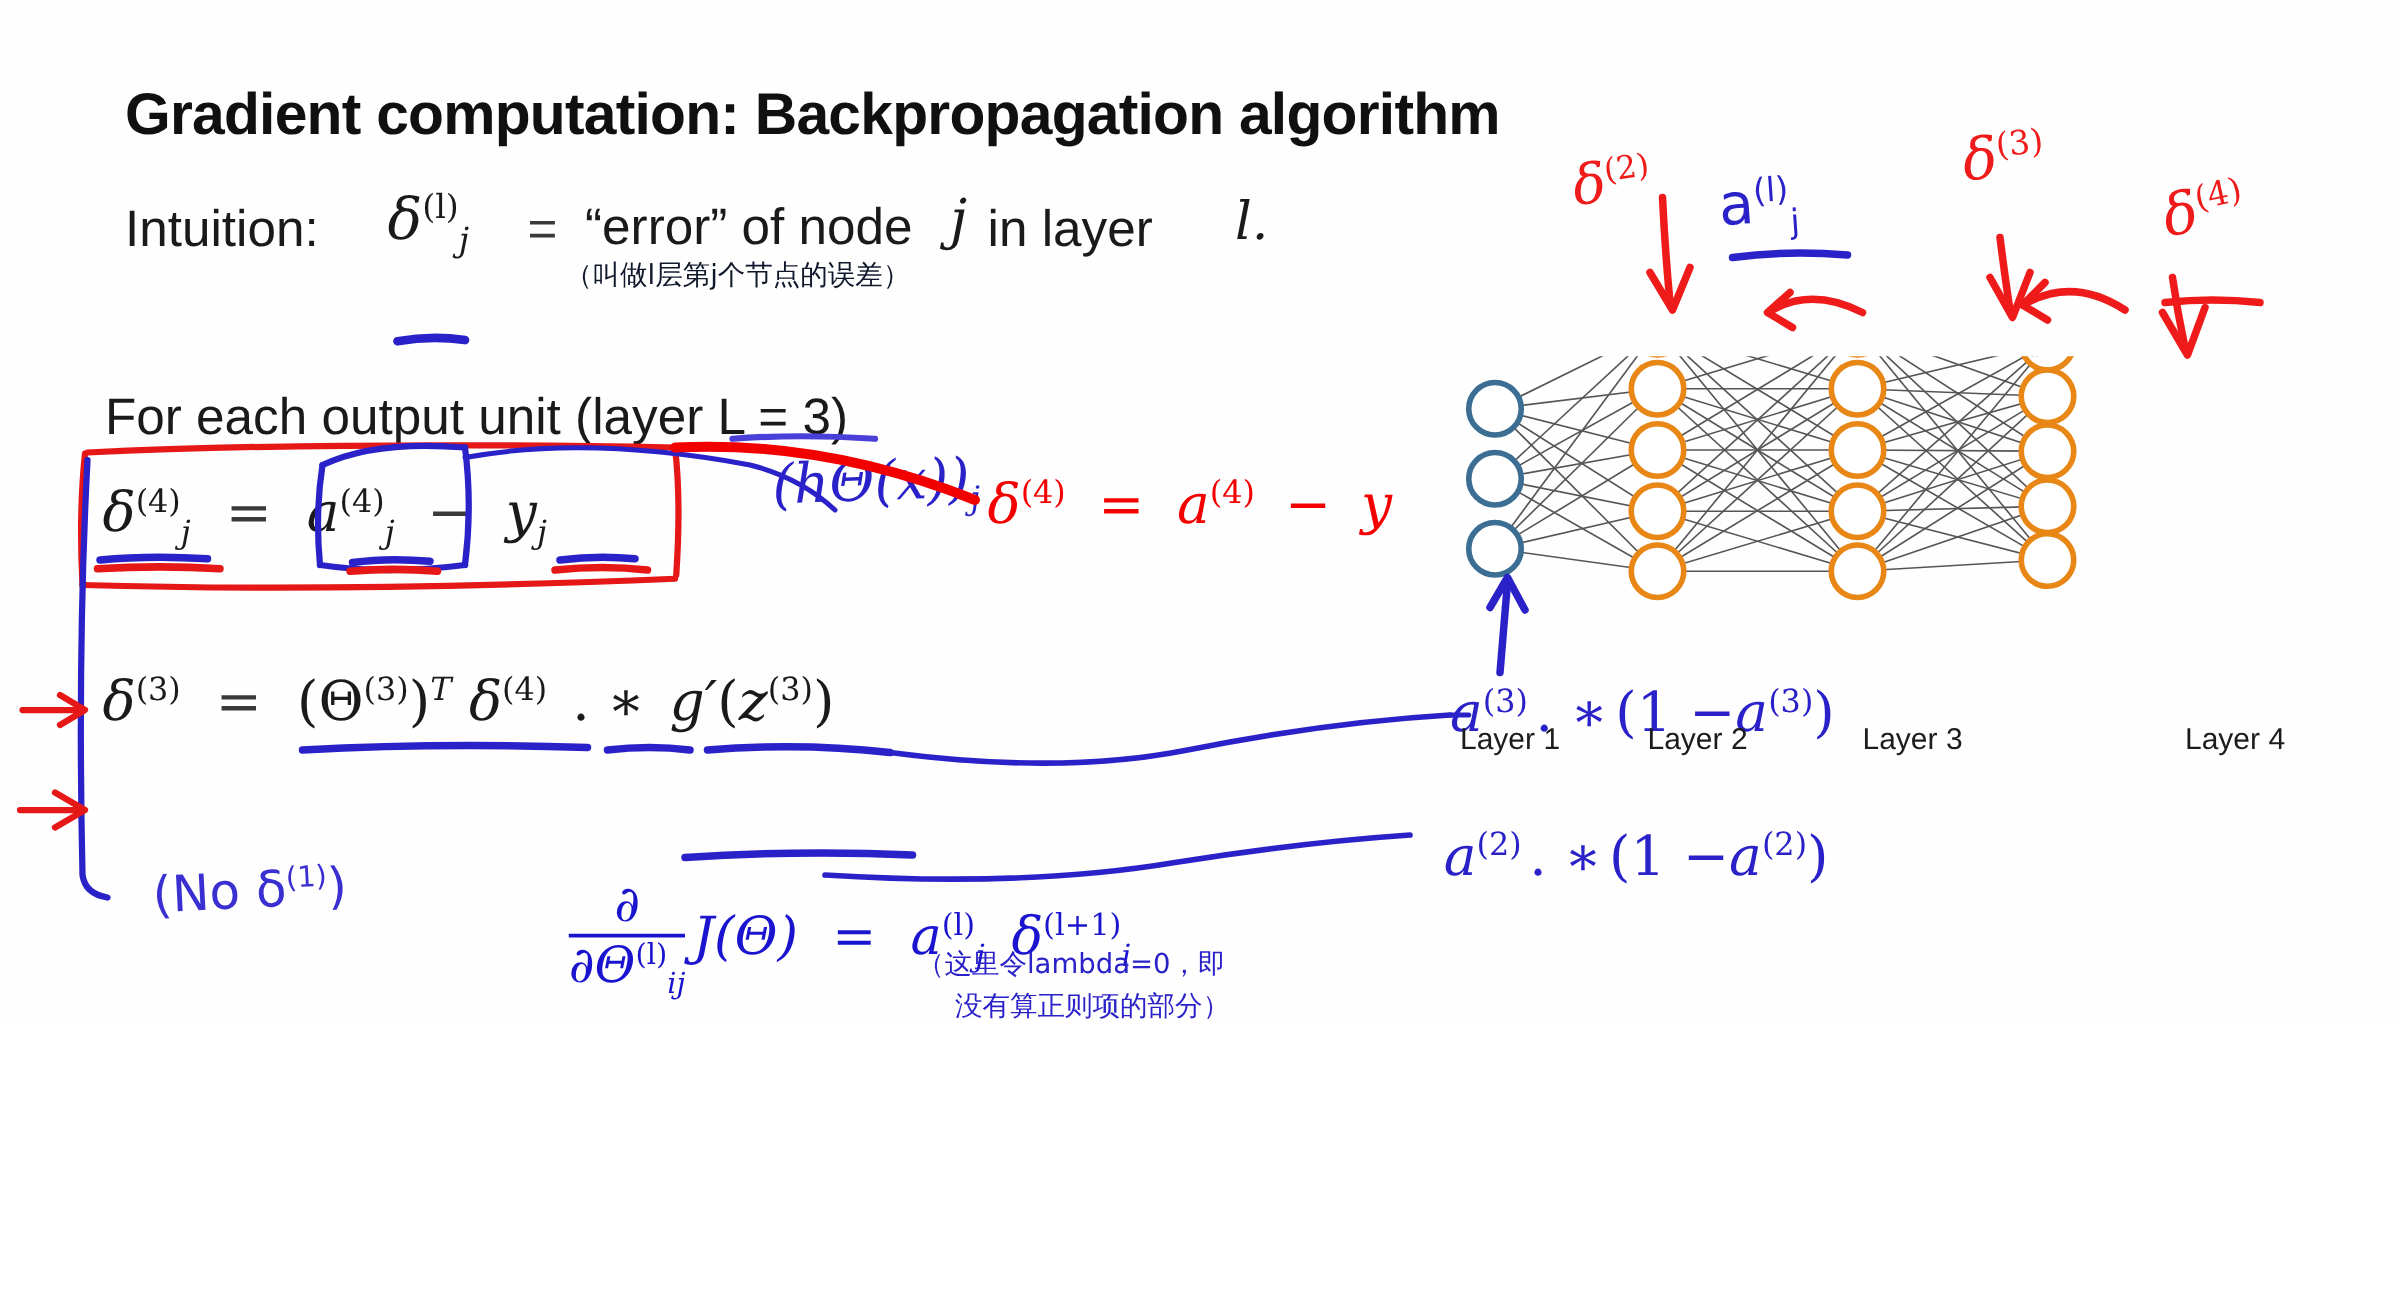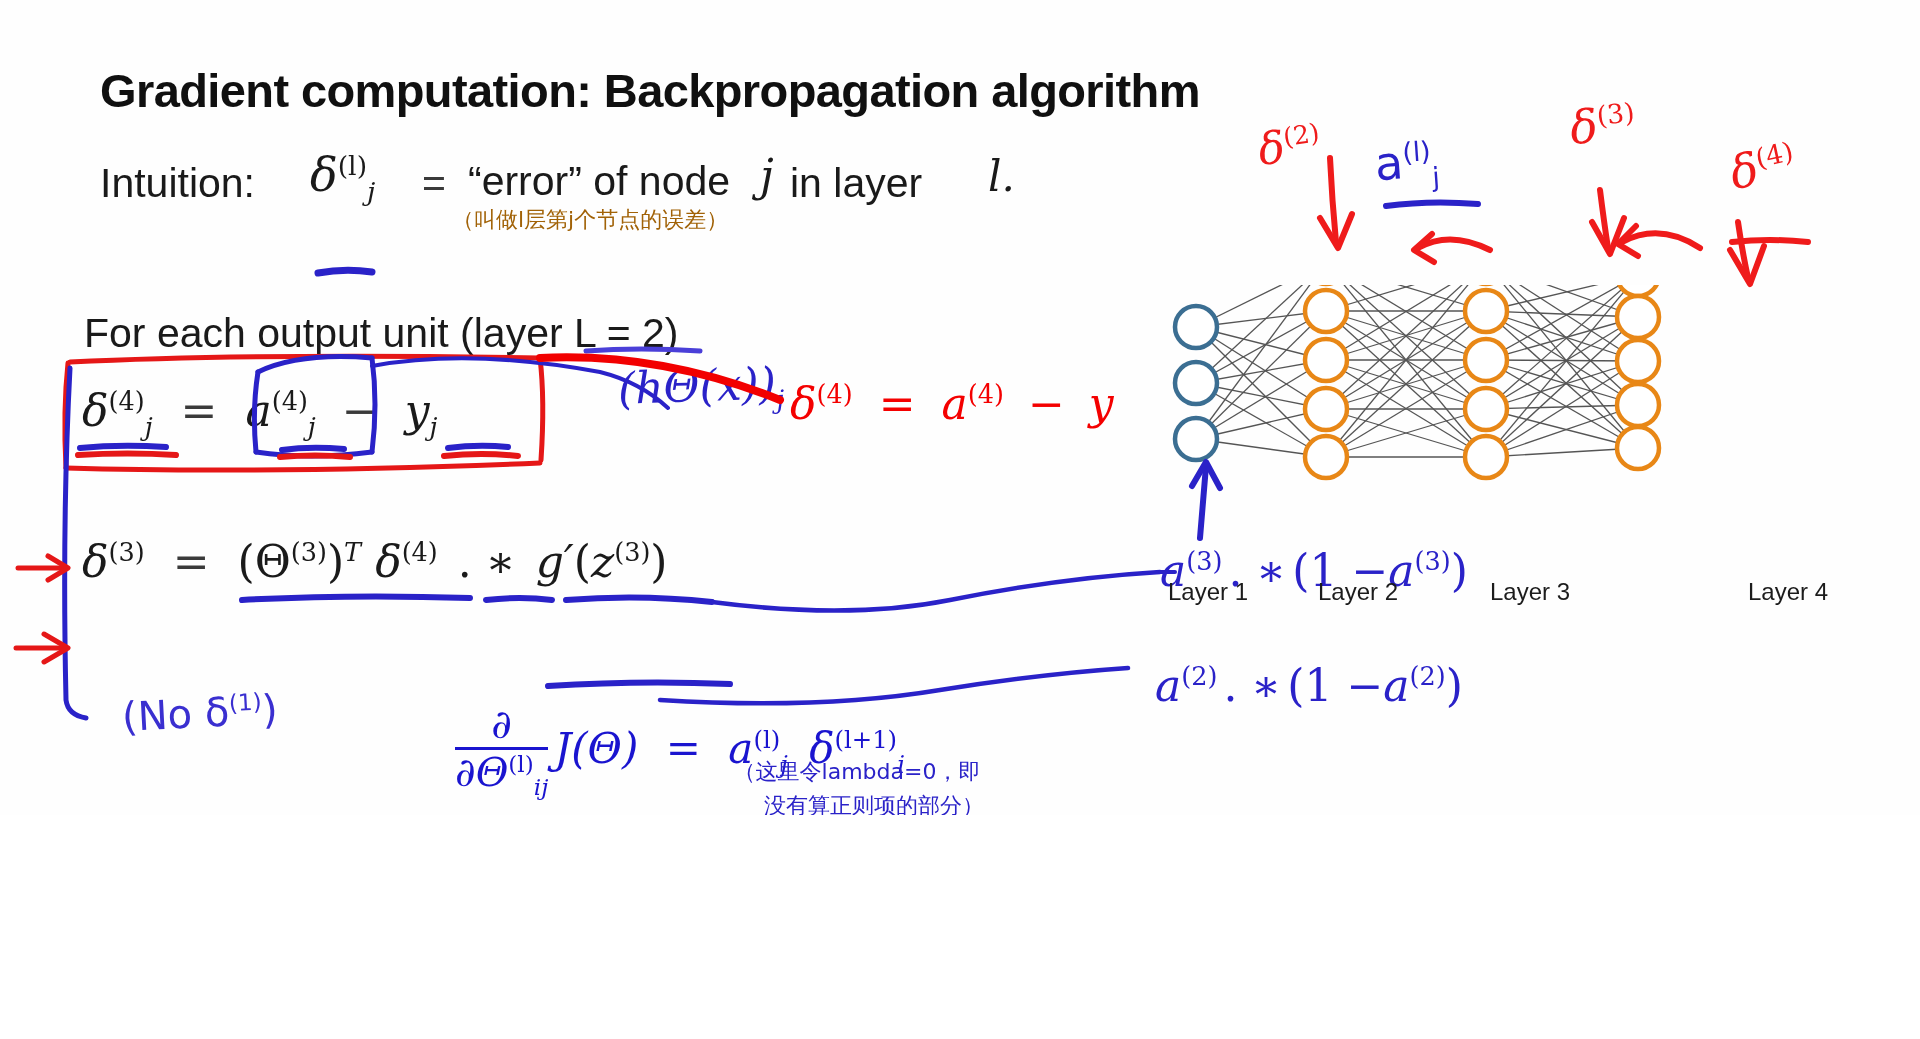--- a/index.html
+++ b/index.html
@@ -46,21 +46,21 @@
   .d-jl{left:310px;top:148px;font-size:46px;}
   .eq1{left:422px;top:160px;font-size:41px;color:#3a3a3a;}
   .err{left:468px;top:158px;font-size:41px;color:#1a1a1a;}
   .nodej{left:760px;top:150px;font-size:44px;}
   .inlayer{left:790px;top:160px;font-size:41px;}
   .ell1{left:988px;top:152px;font-size:42px;}
 
   
   .cn-orange{
     left:452px;top:205px;
-    font-size:22px;color:#a16207;
+    font-size:22px;color:#0f172a;
     font-family:"DejaVu Sans", sans-serif;
     white-space:nowrap;
     font-weight:500;
   }
 
   
   .foreach{left:84px;top:310px;font-size:41px;}
 
   
   .eq-d4{left:82px;top:385px;font-size:44px;}
@@ -165,21 +165,21 @@
   </div>
 
   <div class="abs body-text eq1 nosel">=</div>
   <div class="abs body-text err nosel">“error” of node</div>
   <div class="abs math nodej nosel" style="font-size:44px;">j</div>
   <div class="abs body-text inlayer nosel">in layer</div>
   <div class="abs math ell1 nosel">l.</div>
 
   <div class="abs cn-orange nosel">（叫做l层第j个节点的误差）</div>
 
-  <div class="abs body-text foreach nosel">For each output unit (layer L = 2)</div>
+  <div class="abs body-text foreach nosel">For each output unit (layer L = 3)</div>
 
   <div class="abs math eq-d4 nosel">
     <span>δ</span><sup class="s">(4)</sup><sub class="s">j</sub>
     <span style="font-style:normal;color:#3a3a3a;padding:0 14px;">=</span>
     <span>a</span><sup class="s">(4)</sup><sub class="s">j</sub>
     <span style="font-style:normal;color:#3a3a3a;padding:0 12px;">−</span>
     <span>y</span><sub class="s">j</sub>
   </div>
 
   <div class="abs hand-h nosel">

